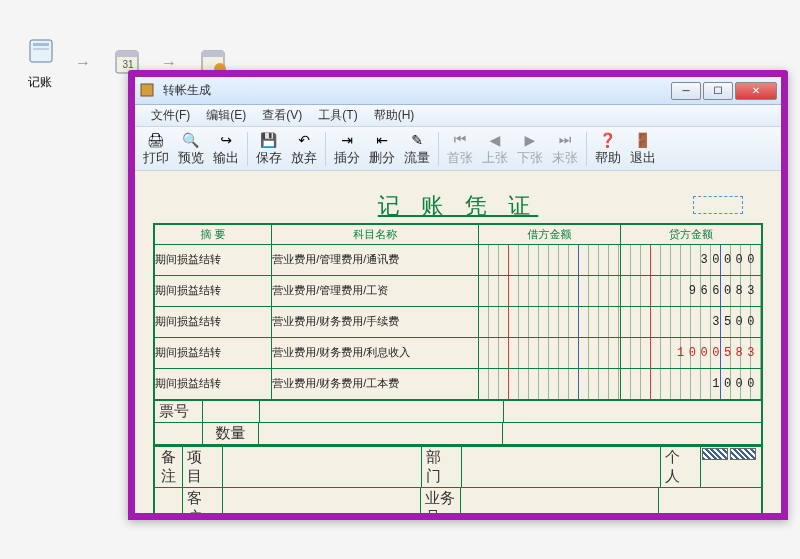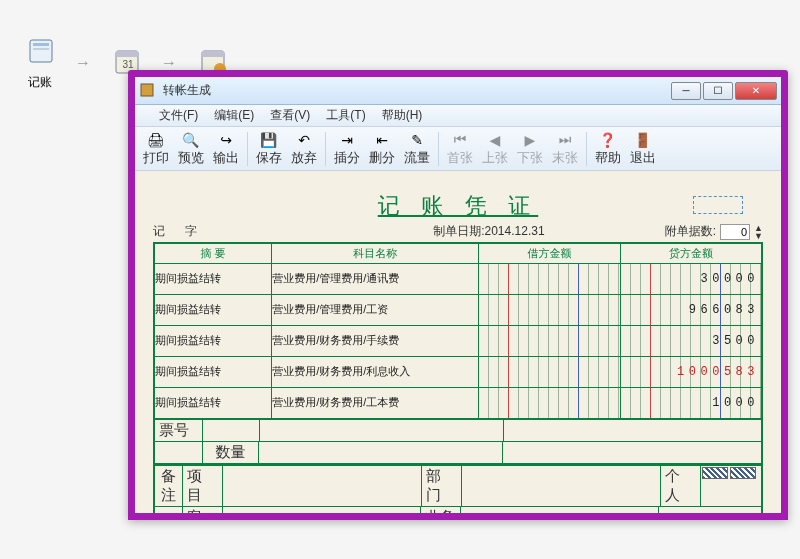--- a/index.html
+++ b/index.html
@@ -93,21 +93,21 @@
     .win-min, .win-max { background: linear-gradient(to bottom, #f5f9fd, #d6e4f2); }
     .win-close { background: linear-gradient(to bottom, #f28383, #d24040); color: #fff; width: 42px; }
     
     
     .menubar {
       height: 22px;
       background: linear-gradient(to bottom, #f5f9fd, #e3edf7);
       border-bottom: 1px solid #c5d5e5;
       display: flex;
       align-items: center;
-      padding: 0 16px;
+      padding: 0 8px;
     }
     .menu-item {
       padding: 2px 8px;
       cursor: pointer;
       color: #333;
     }
     
     
     .toolbar {
       height: 44px;
@@ -397,35 +397,20 @@
     <div class="tool-btn">
       <span class="tool-icon">🚪</span>
       <span class="tool-label">退出</span>
     </div>
   </div>
 
   <div class="doc-area">
     <div class="doc-header-wrap">
       <div class="stamp-box"></div>
       <div class="doc-title">记 账 凭 证</div>
-      <div class="doc-header">
-        <div class="doc-hdr-left">
-          <span>记</span>
-          &nbsp;&nbsp;&nbsp;&nbsp;
-          <span>字</span>
-        </div>
-        <div class="doc-hdr-center">
-          <span>制单日期:</span><span>2014.12.31</span>
-        </div>
-        <div class="doc-hdr-right">
-          <span>附单据数:</span>
-          <input class="attach-input" value="0" style="">
-          <span style="font-size:9px;line-height:8px;display:flex;flex-direction:column">▲<br>▼</span>
-        </div>
-      </div>
     </div>
 
     <table class="voucher-table">
       <colgroup>
         <col class="col-summary">
           <col class="col-account">
           <col class="col-debit">
           <col class="col-credit">
       </colgroup>
       <thead>

